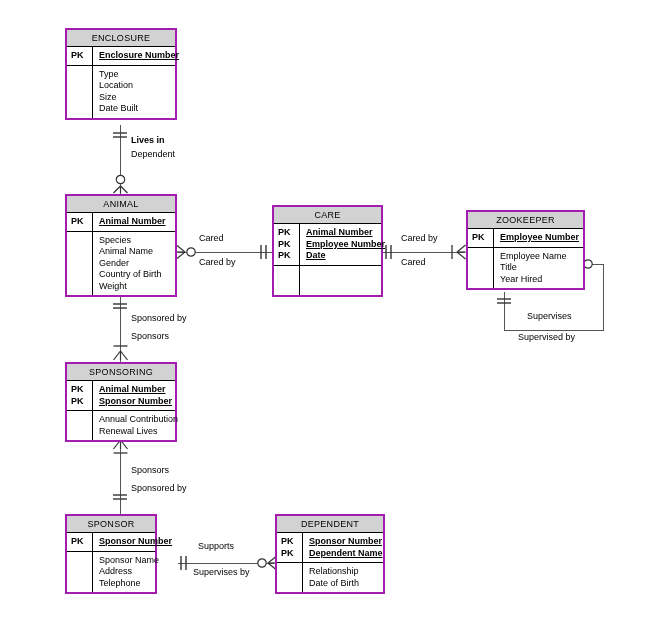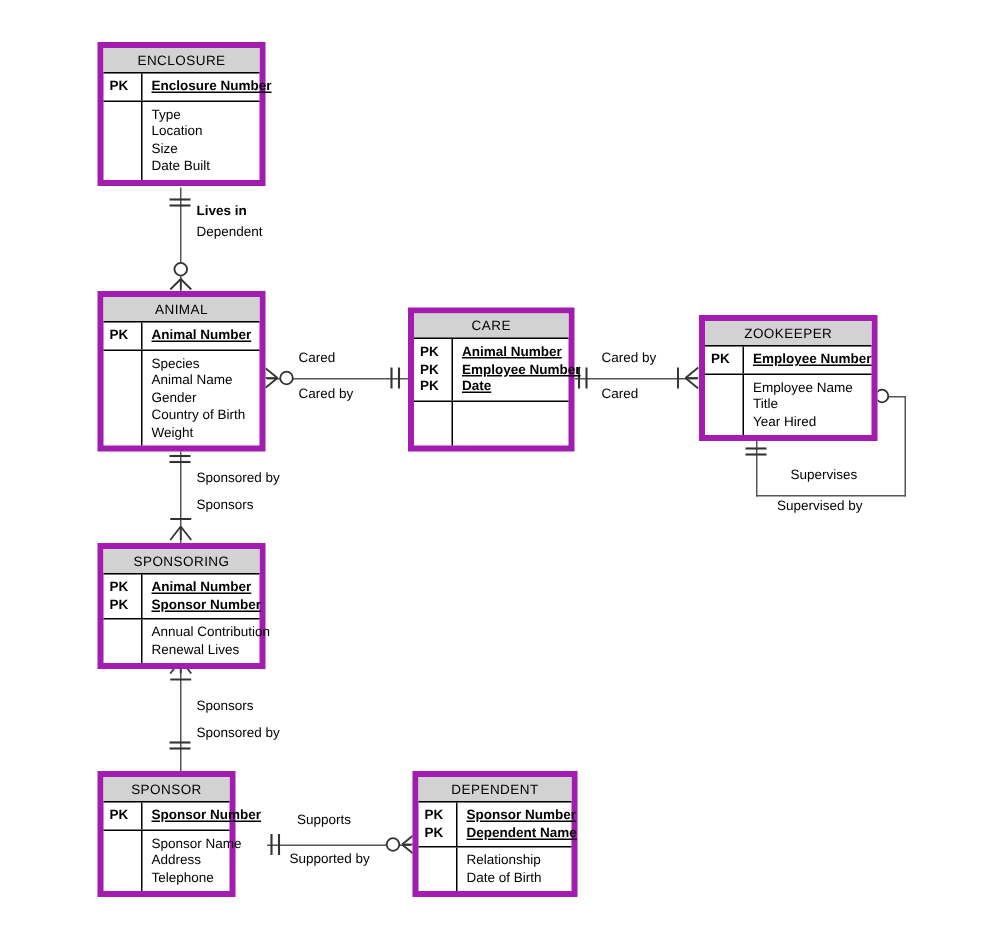--- a/index.html
+++ b/index.html
@@ -14,21 +14,21 @@
   #canvas {
     position: relative;
     width: 662px;
     height: 626px;
     background: #ffffff;
     overflow: hidden;
   }
   
   .entity {
     position: absolute;
-    border: 4px solid #a21caf;
+    border: 2px solid #a21caf;
     background: #ffffff;
     box-sizing: border-box;
   }
   .ent-title {
     height: 16px;
     line-height: 16px;
     text-align: center;
     font-size: 9px;
     background: #d2d2d2;
     border-bottom: 1px solid #000000;
@@ -222,21 +222,21 @@
   </div>
   <div class="marker" style="left:255px; top:552px;">
     <svg width="24" height="22">
       <circle cx="7" cy="11" r="4.2" fill="#fff" stroke="#333" stroke-width="1.2"></circle>
       <line x1="13" y1="11" x2="21" y2="4.5" stroke="#333" stroke-width="1.2"></line>
       <line x1="13" y1="11" x2="21" y2="17.5" stroke="#333" stroke-width="1.2"></line>
       <line x1="13" y1="11" x2="21" y2="11" stroke="#333" stroke-width="1.2"></line>
     </svg>
   </div>
   <div class="rel-label" style="left:198px; top:541px;">Supports</div>
-  <div class="rel-label" style="left:193px; top:567px;">Supported by</div>
+  <div class="rel-label" style="left:193px; top:567px;">Supervises by</div>
 
   <div class="entity" style="left:65px; top:28px; width:112px;">
     <div class="ent-title">ENCLOSURE</div>
     <div class="ent-section sec-keys">
       <div class="key-col">
         <div class="pk-tag">PK</div>
       </div>
       <div class="attr-col">
         <div class="pk-attr">Enclosure Number</div>
       </div>

